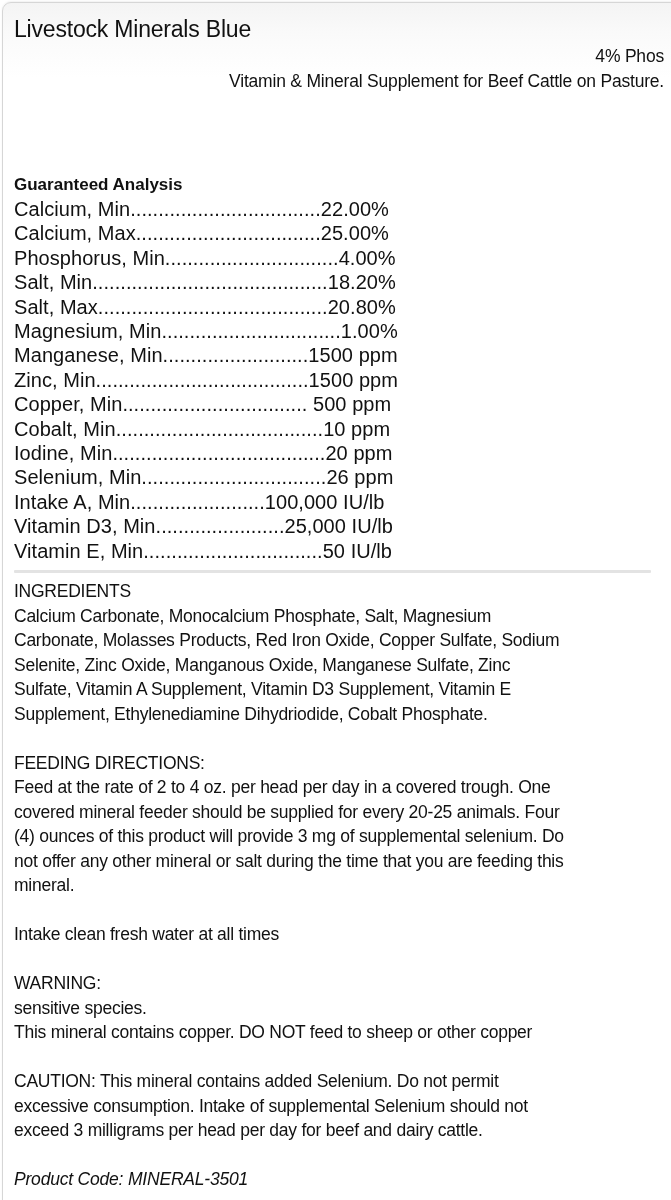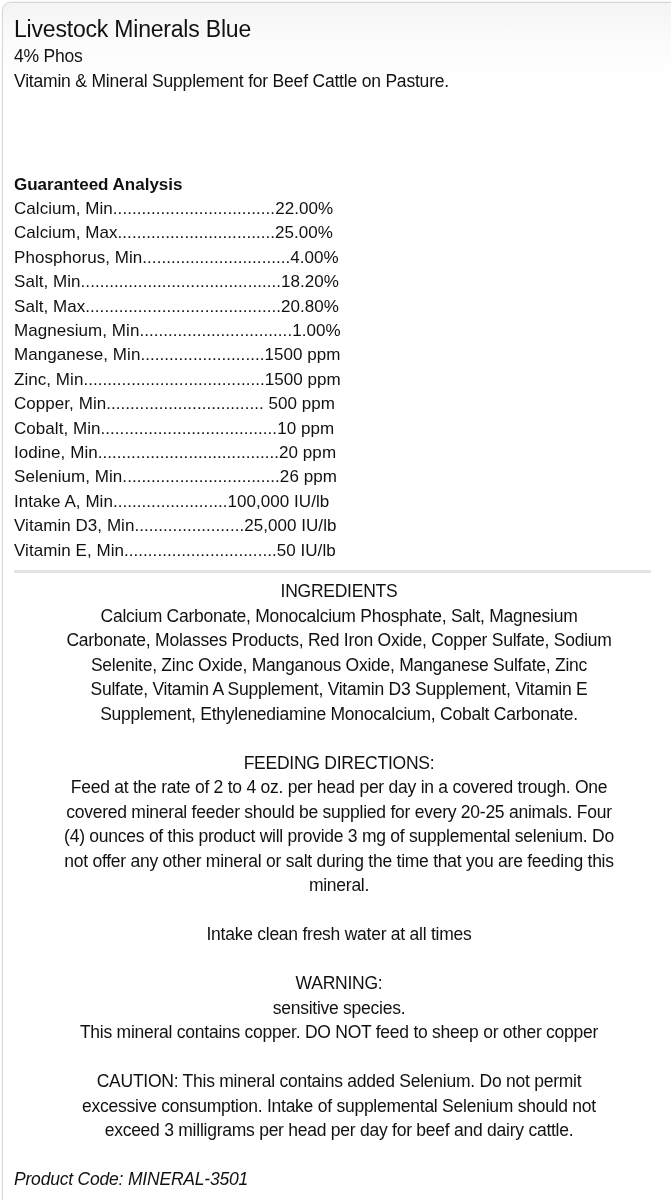--- a/index.html
+++ b/index.html
@@ -37,47 +37,47 @@
     line-height: 30px;
     margin: 0;
     letter-spacing: -0.2px;
   }
   .line {
     font-size: 17.5px;
     line-height: 24.5px;
     margin: 0;
     white-space: nowrap;
     letter-spacing: -0.2px;
+    text-align: right;
   }
   .spacer-big { height: 80px; }
   .analysis-heading {
     font-size: 17px;
     font-weight: bold;
     line-height: 24px;
     margin: 0;
   }
   .analysis-row {
-    font-size: 17px;
+    font-size: 20px;
     line-height: 24.4px;
     white-space: nowrap;
     letter-spacing: 0.05px;
   }
   .divider {
     height: 3px;
     background: #e3e3e3;
     width: 637px;
     margin: 7px 0 6px 0;
     border-radius: 1px;
   }
   .para {
     font-size: 17.5px;
     line-height: 24.5px;
     margin: 0;
     letter-spacing: -0.25px;
-    text-align: center;
   }
   .gap { height: 24.5px; }
   .code {
     font-size: 17.5px;
     line-height: 24.5px;
     font-style: italic;
     margin: 0;
     letter-spacing: -0.2px;
   }
 </style>
@@ -114,21 +114,21 @@
   </section>
 
   <div class="divider"></div>
 
   <section>
     <p class="para">INGREDIENTS</p>
     <p class="para">Calcium Carbonate, Monocalcium Phosphate, Salt, Magnesium</p>
     <p class="para">Carbonate, Molasses Products, Red Iron Oxide, Copper Sulfate, Sodium</p>
     <p class="para">Selenite, Zinc Oxide, Manganous Oxide, Manganese Sulfate, Zinc</p>
     <p class="para">Sulfate, Vitamin A Supplement, Vitamin D3 Supplement, Vitamin E</p>
-    <p class="para">Supplement, Ethylenediamine Monocalcium, Cobalt Carbonate.</p>
+    <p class="para">Supplement, Ethylenediamine Dihydriodide, Cobalt Phosphate.</p>
   </section>
 
   <div class="gap"></div>
 
   <section>
     <p class="para">FEEDING DIRECTIONS:</p>
     <p class="para">Feed at the rate of 2 to 4 oz. per head per day in a covered trough. One</p>
     <p class="para">covered mineral feeder should be supplied for every 20-25 animals. Four</p>
     <p class="para">(4) ounces of this product will provide 3 mg of supplemental selenium. Do</p>
     <p class="para">not offer any other mineral or salt during the time that you are feeding this</p>

